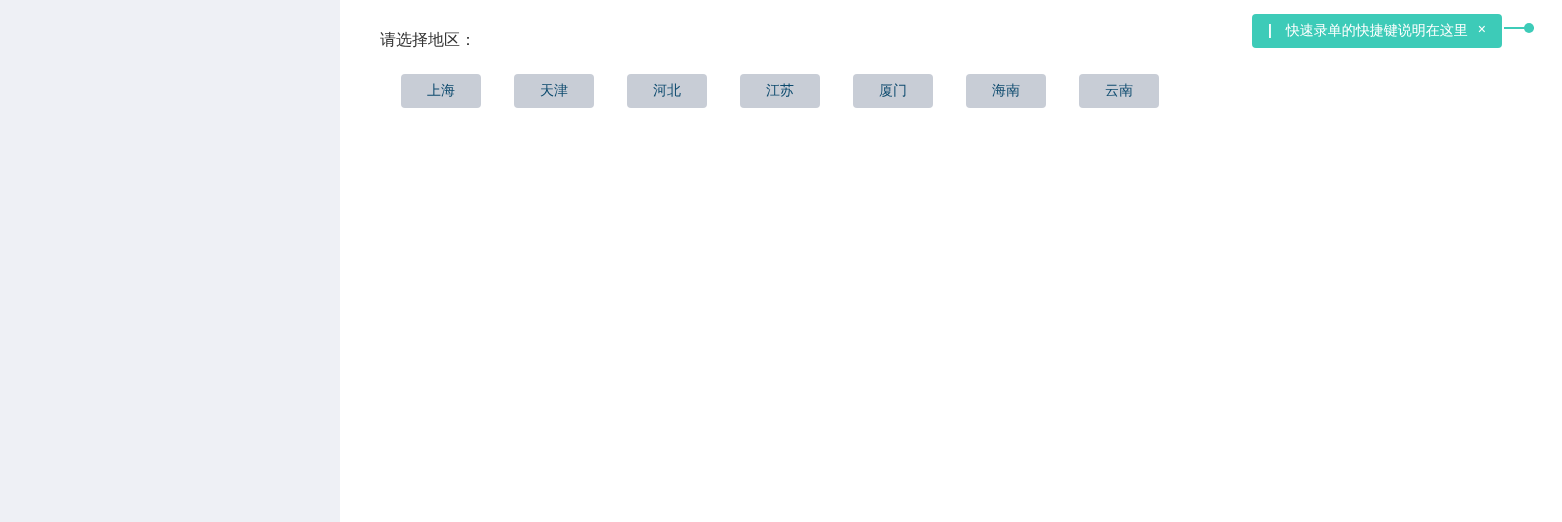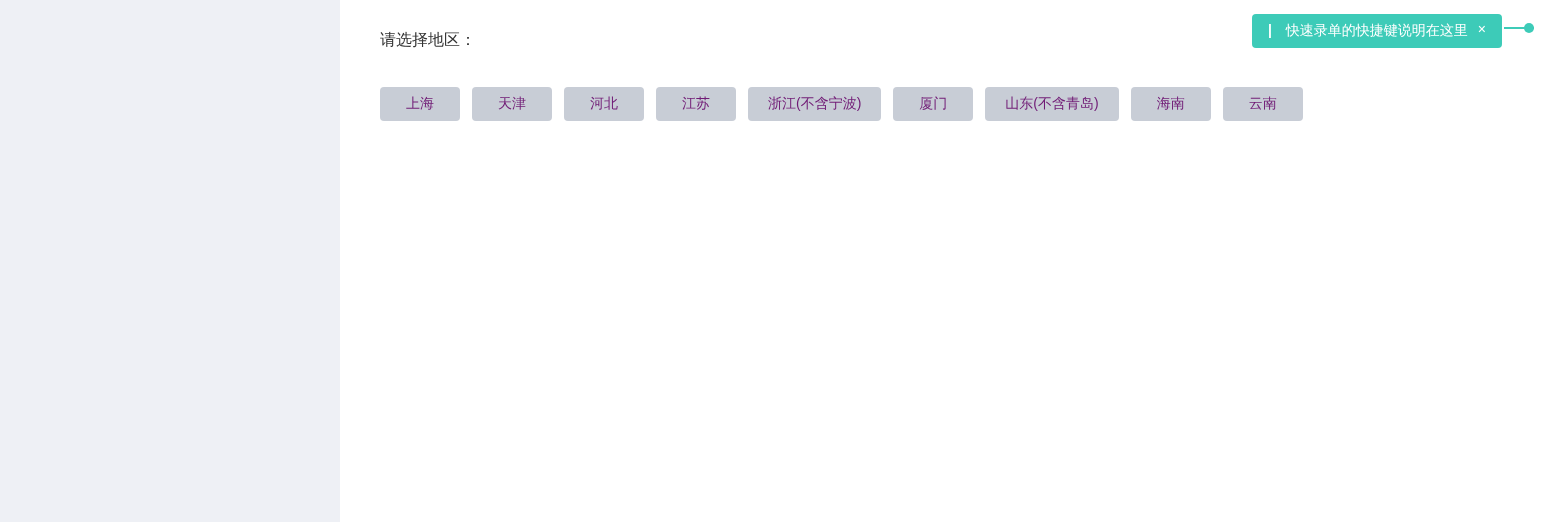--- a/index.html
+++ b/index.html
@@ -32,41 +32,42 @@
       top: 0;
       right: 0;
       bottom: 0;
       background: #ffffff;
       padding: 30px 40px;
     }
 
     .page-title {
       font-size: 16px;
       color: #333;
-      margin-bottom: 36px;
+      margin-bottom: 23px;
       font-weight: normal;
     }
 
     .region-grid {
       display: flex;
       flex-wrap: wrap;
       gap: 12px;
     }
 
     .region-btn {
       background: #c8cdd6;
       border: none;
       border-radius: 4px;
-      color: #701a75;
+      color: #0c4a6e;
       font-size: 14px;
       padding: 8px 20px;
       cursor: pointer;
       min-width: 80px;
       text-align: center;
       white-space: nowrap;
+      margin-left: 21px;
     }
 
     
     .tooltip-banner {
       position: absolute;
       top: 14px;
       right: 60px;
       background: #3dcbb8;
       color: #fff;
       font-size: 14px;
@@ -115,23 +116,21 @@
 
 <div class="sidebar"></div>
 
 <div class="main-content">
   <div class="page-title">请选择地区：</div>
   <div class="region-grid">
   <button class="region-btn">上海</button>
       <button class="region-btn">天津</button>
       <button class="region-btn">河北</button>
       <button class="region-btn">江苏</button>
-      <button class="region-btn">浙江(不含宁波)</button>
       <button class="region-btn">厦门</button>
-      <button class="region-btn">山东(不含青岛)</button>
       <button class="region-btn">海南</button>
       <button class="region-btn">云南</button>
     </div>
 </div>
 
 <div class="tooltip-banner">
   <span>快速录单的快捷键说明在这里</span>
   <span class="tooltip-close">×</span>
 </div>
 <div class="tooltip-line"></div>

